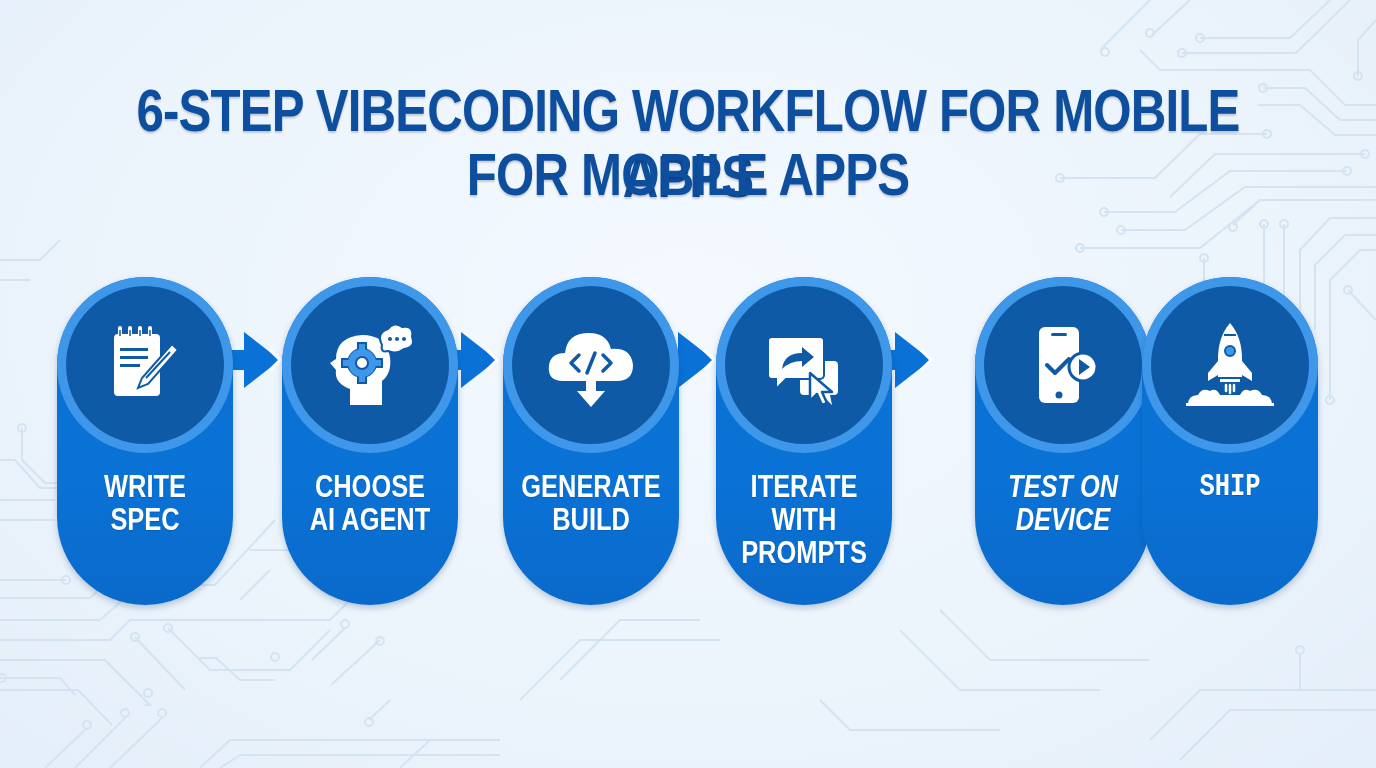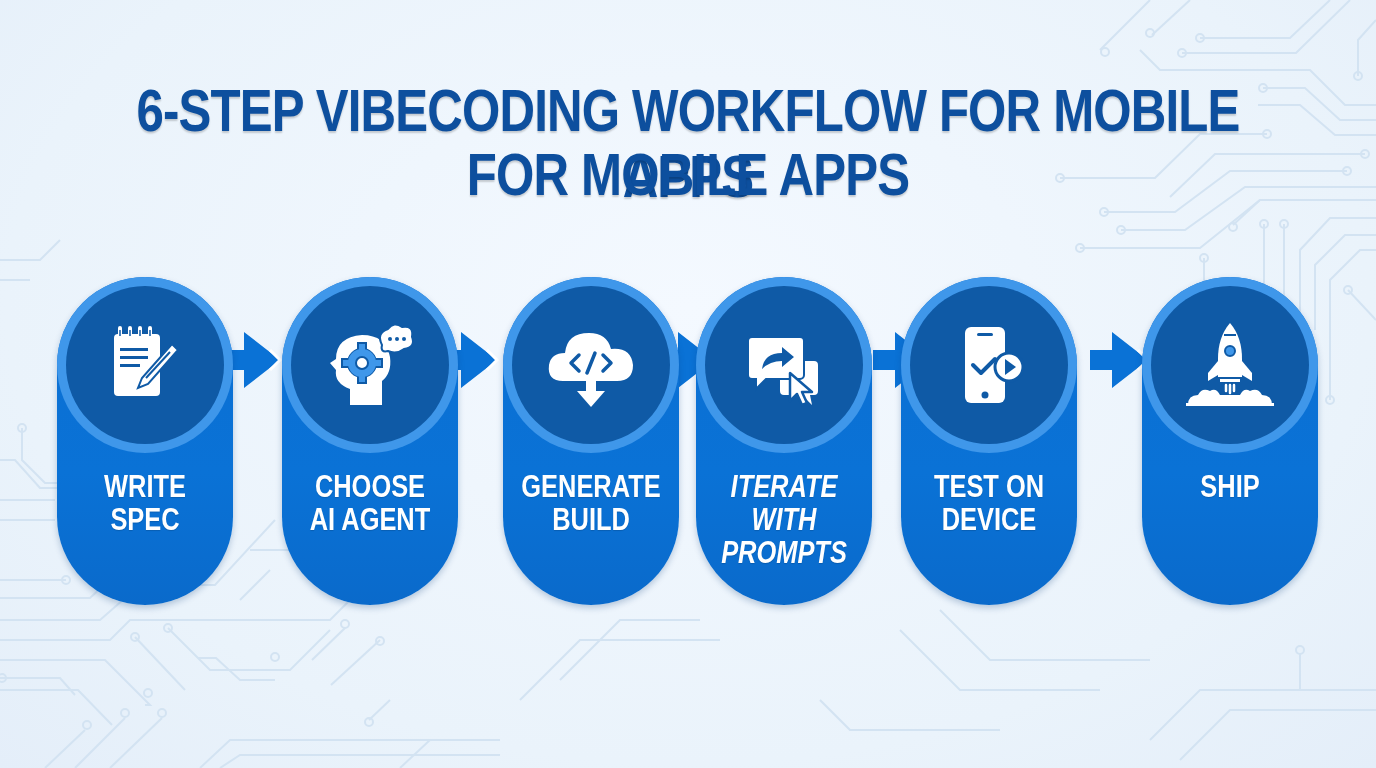--- a/index.html
+++ b/index.html
@@ -208,60 +208,60 @@
         <path d="M36 76 L64 76 L50 92 Z" fill="#fff"></path>
       </svg>
     </div>
   </div>
   <div class="label">
     <span>GENERATE</span>
     <span>BUILD</span>
   </div>
 </div>
 
-<div class="step" style="left:696px;font-style:italic;">
+<div class="step" style="left:716px;">
   <div class="capsule"></div>
   <div class="ring">
     <div class="inner">
       <svg width="100" height="100" viewBox="0 0 100 100">
         <path d="M50 46 h30 a4 4 0 0 1 4 4 v26 a4 4 0 0 1 -4 4 h-4 l2 10 l-10 -10 h-18 a4 4 0 0 1 -4 -4 v-26 a4 4 0 0 1 4 -4 z" fill="#fff"></path>
         <path d="M18 22 h48 a4 4 0 0 1 4 4 v34 a4 4 0 0 1 -4 4 h-34 l-10 10 l0 -10 h-4 a4 4 0 0 1 -4 -4 v-34 a4 4 0 0 1 4 -4 z" fill="#fff" stroke="#0f5aa6" stroke-width="2"></path>
         <path d="M28 54 Q30 38 48 38 L48 32 L60 42 L48 52 L48 46 Q36 46 28 54 Z" fill="#0f5aa6"></path>
         <path d="M56 58 L56 86 L63 79 L68 90 L73 88 L68 77 L78 77 Z" fill="#fff" stroke="#0f5aa6" stroke-width="2.5" stroke-linejoin="round"></path>
       </svg>
     </div>
   </div>
   <div class="label">
     <span>ITERATE</span>
     <span>WITH</span>
     <span>PROMPTS</span>
   </div>
 </div>
 
-<div class="step" style="left:901px;">
+<div class="step" style="left:975px;font-style:italic;">
   <div class="capsule"></div>
   <div class="ring">
     <div class="inner">
       <svg width="100" height="100" viewBox="0 0 100 100">
         <rect x="26" y="12" width="40" height="76" rx="6" fill="#fff"></rect>
         <rect x="38" y="18" width="16" height="3" rx="1.5" fill="#0f5aa6"></rect>
         <circle cx="46" cy="80" r="3.5" fill="#0f5aa6"></circle>
         <path d="M34 50 L42 58 L56 44" fill="none" stroke="#0f5aa6" stroke-width="4" stroke-linecap="round" stroke-linejoin="round"></path>
         <circle cx="70" cy="52" r="14" fill="#fff" stroke="#0f5aa6" stroke-width="3"></circle>
         <path d="M66 44 L77 52 L66 60 Z" fill="#0f5aa6"></path>
       </svg>
     </div>
   </div>
   <div class="label">
     <span>TEST ON</span>
     <span>DEVICE</span>
   </div>
 </div>
 
-<div class="step" style="left:1142px;">
+<div class="step" style="left:1142px;font-family:Liberation Mono, monospace;">
   <div class="capsule"></div>
   <div class="ring">
     <div class="inner">
       <svg width="100" height="100" viewBox="0 0 100 100">
         <path d="M50 8 Q62 22 62 44 L62 62 L38 62 L38 44 Q38 22 50 8 Z" fill="#fff"></path>
         <path d="M44 20 L56 20" stroke="#0f5aa6" stroke-width="2"></path>
         <circle cx="50" cy="36" r="5" fill="#3f97ea" stroke="#0f5aa6" stroke-width="2"></circle>
         <path d="M38 46 L28 58 L28 66 L38 60 Z" fill="#fff"></path>
         <path d="M62 46 L72 58 L72 66 L62 60 Z" fill="#fff"></path>
         <rect x="40" y="64" width="20" height="3" fill="#fff"></rect>

